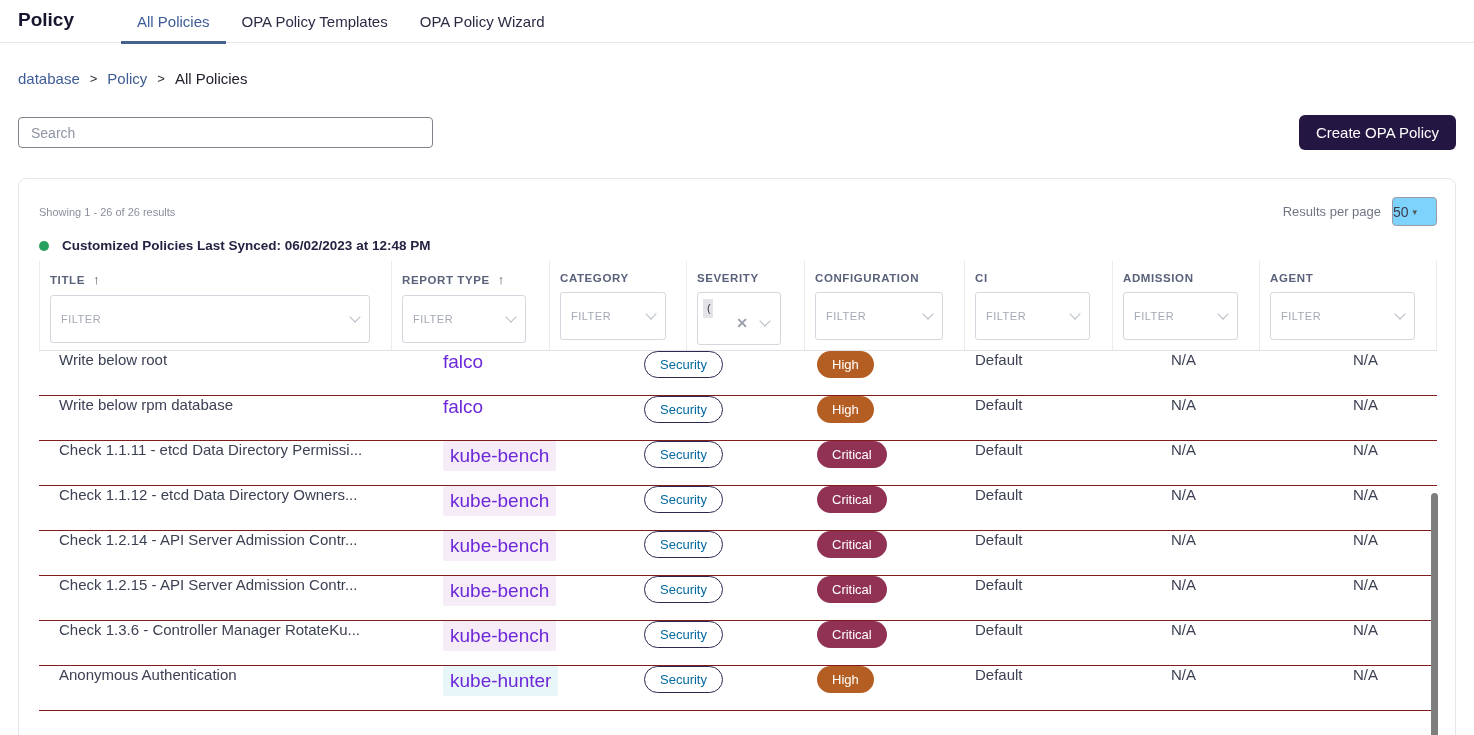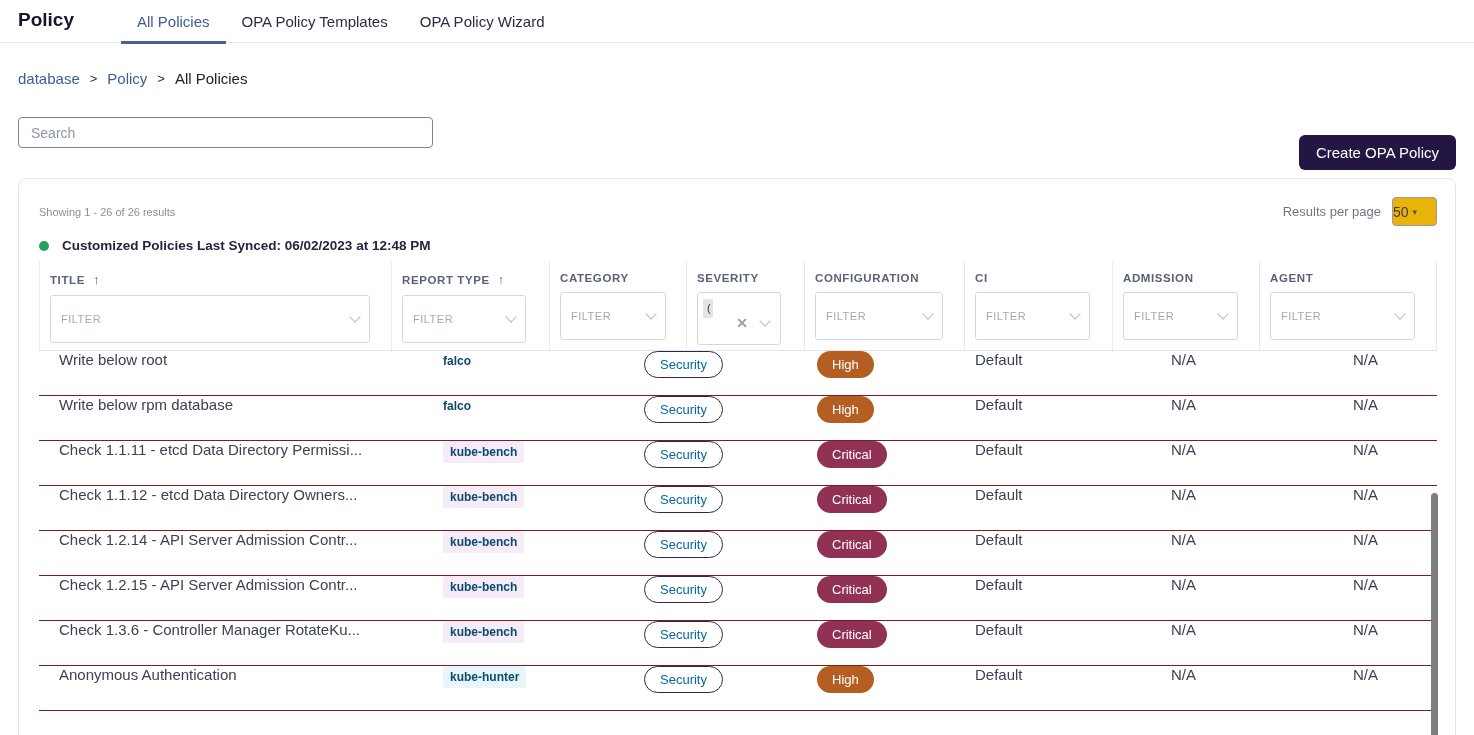--- a/index.html
+++ b/index.html
@@ -16,28 +16,28 @@
 
   
   .breadcrumb { position:absolute; left:18px; top:70px; display:flex; align-items:center; gap:10px; font-size:15px; }
   .bc-item { color:#21212e; }
   .bc-item.link { color:#3e5c95; cursor:pointer; }
   .bc-sep { color:#2f2f3a; font-size:13px; }
 
   
   .search-input { position:absolute; left:18px; top:117px; width:415px; height:31px; border:1px solid #82828c; border-radius:4px; padding:0 12px; font-size:14px; color:#333; outline:none; font-family:inherit; }
   .search-input::placeholder { color:#8d95a3; }
-  .create-btn { position:absolute; top:115px; right:18px; height:35px; padding:0 17px; background:#241643; color:#fff; border:none; border-radius:6px; font-size:15px; font-family:inherit; cursor:pointer;margin-top:20px; }
+  .create-btn { position:absolute; top:115px; right:18px; height:35px; padding:0 17px; background:#241643; color:#fff; border:none; border-radius:6px; font-size:15px; font-family:inherit; cursor:pointer; }
 
   
   .card { position:absolute; left:18px; top:178px; width:1438px; height:582px; background:#fff; border:1px solid #e7e7eb; border-radius:8px; }
   .showing { position:absolute; left:20px; top:27px; font-size:11px; color:#8a8f9b; }
   .rpp { position:absolute; right:18px; top:18px; display:flex; align-items:center; gap:11px;margin-left:36px; }
   .rpp-label { font-size:13px; color:#6f7683; }
-  .page-size { width:45px; height:29px; border:1px solid #9b9ba5; border-radius:4px; background:#eab308; display:flex; align-items:center; justify-content:flex-start; gap:4px; font-size:14px; color:#3c3c4a; cursor:pointer; }
+  .page-size { width:45px; height:29px; border:1px solid #9b9ba5; border-radius:4px; background:#7dd3fc; display:flex; align-items:center; justify-content:flex-start; gap:4px; font-size:14px; color:#3c3c4a; cursor:pointer; }
   .caret { font-size:9px; color:#555; }
   .sync { position:absolute; left:20px; top:59px; display:flex; align-items:center; gap:13px; }
   .sync-dot { width:10px; height:10px; border-radius:50%; }
   .sync-text { font-size:13.5px; font-weight:700; color:#232343; }
 
   
   .table { position:absolute; left:20px; top:82px; width:1398px; }
   .thead { display:flex; height:90px; border-bottom:1px solid #e3e3e7; }
   .th { border-left:1px solid #ebebef; padding:11px 10px 0 10px; }
   .th:last-child { border-right:1px solid #ebebef; }
@@ -58,21 +58,21 @@
   .col-severity { width:118px; } .col-severity .filter-box { width:84px; }
   .col-configuration { width:160px; } .col-configuration .filter-box { width:128px; }
   .col-ci { width:148px; } .col-ci .filter-box { width:115px; }
   .col-admission { width:147px; } .col-admission .filter-box { width:115px; }
   .col-agent { width:178px; } .col-agent .filter-box { width:145px; }
 
   .tr { display:flex; align-items:flex-start; height:45px; border-bottom:1px solid #7f1d1d;gap:39px; }
   .td { flex:none; }
   .td-title { width:352px; padding-left:20px; font-size:15px; color:#3c4154; white-space:nowrap; overflow:hidden; }
   .td-report { width:158px; padding-left:13px; }
-  .report-chip { display:inline-block; font-size:12px; font-weight:700; color:#0c4a6e; border-radius:2px; }
+  .report-chip { display:inline-block; font-size:19px; font-weight:400; color:#6d28d9; border-radius:2px; }
   .variant-lavender { background:#f5ecf8; padding:4px 7px; }
   .variant-cyan { background:#e9f6f9; padding:4px 7px; }
   .td-category { width:137px; padding-left:17px; }
   .cat-pill { display:inline-block; border:1px solid #2b2950; border-radius:15px; padding:5px 15px; font-size:13px; color:#0369a1; background:#fff; }
   .td-severity { width:118px; padding-left:14px; }
   .sev-pill { display:inline-block; border-radius:15px; padding:6px 15px; font-size:13px; color:#fff; }
   .td-config { width:160px; padding-left:15px; font-size:15px; color:#3c4154; }
   .td-ci { width:148px; padding-left:12px; font-size:15px; color:#3c4154; }
   .td-admission { width:147px; padding-left:7px; font-size:15px; color:#3c4154; }
   .td-agent { width:178px; padding-left:19px; }

